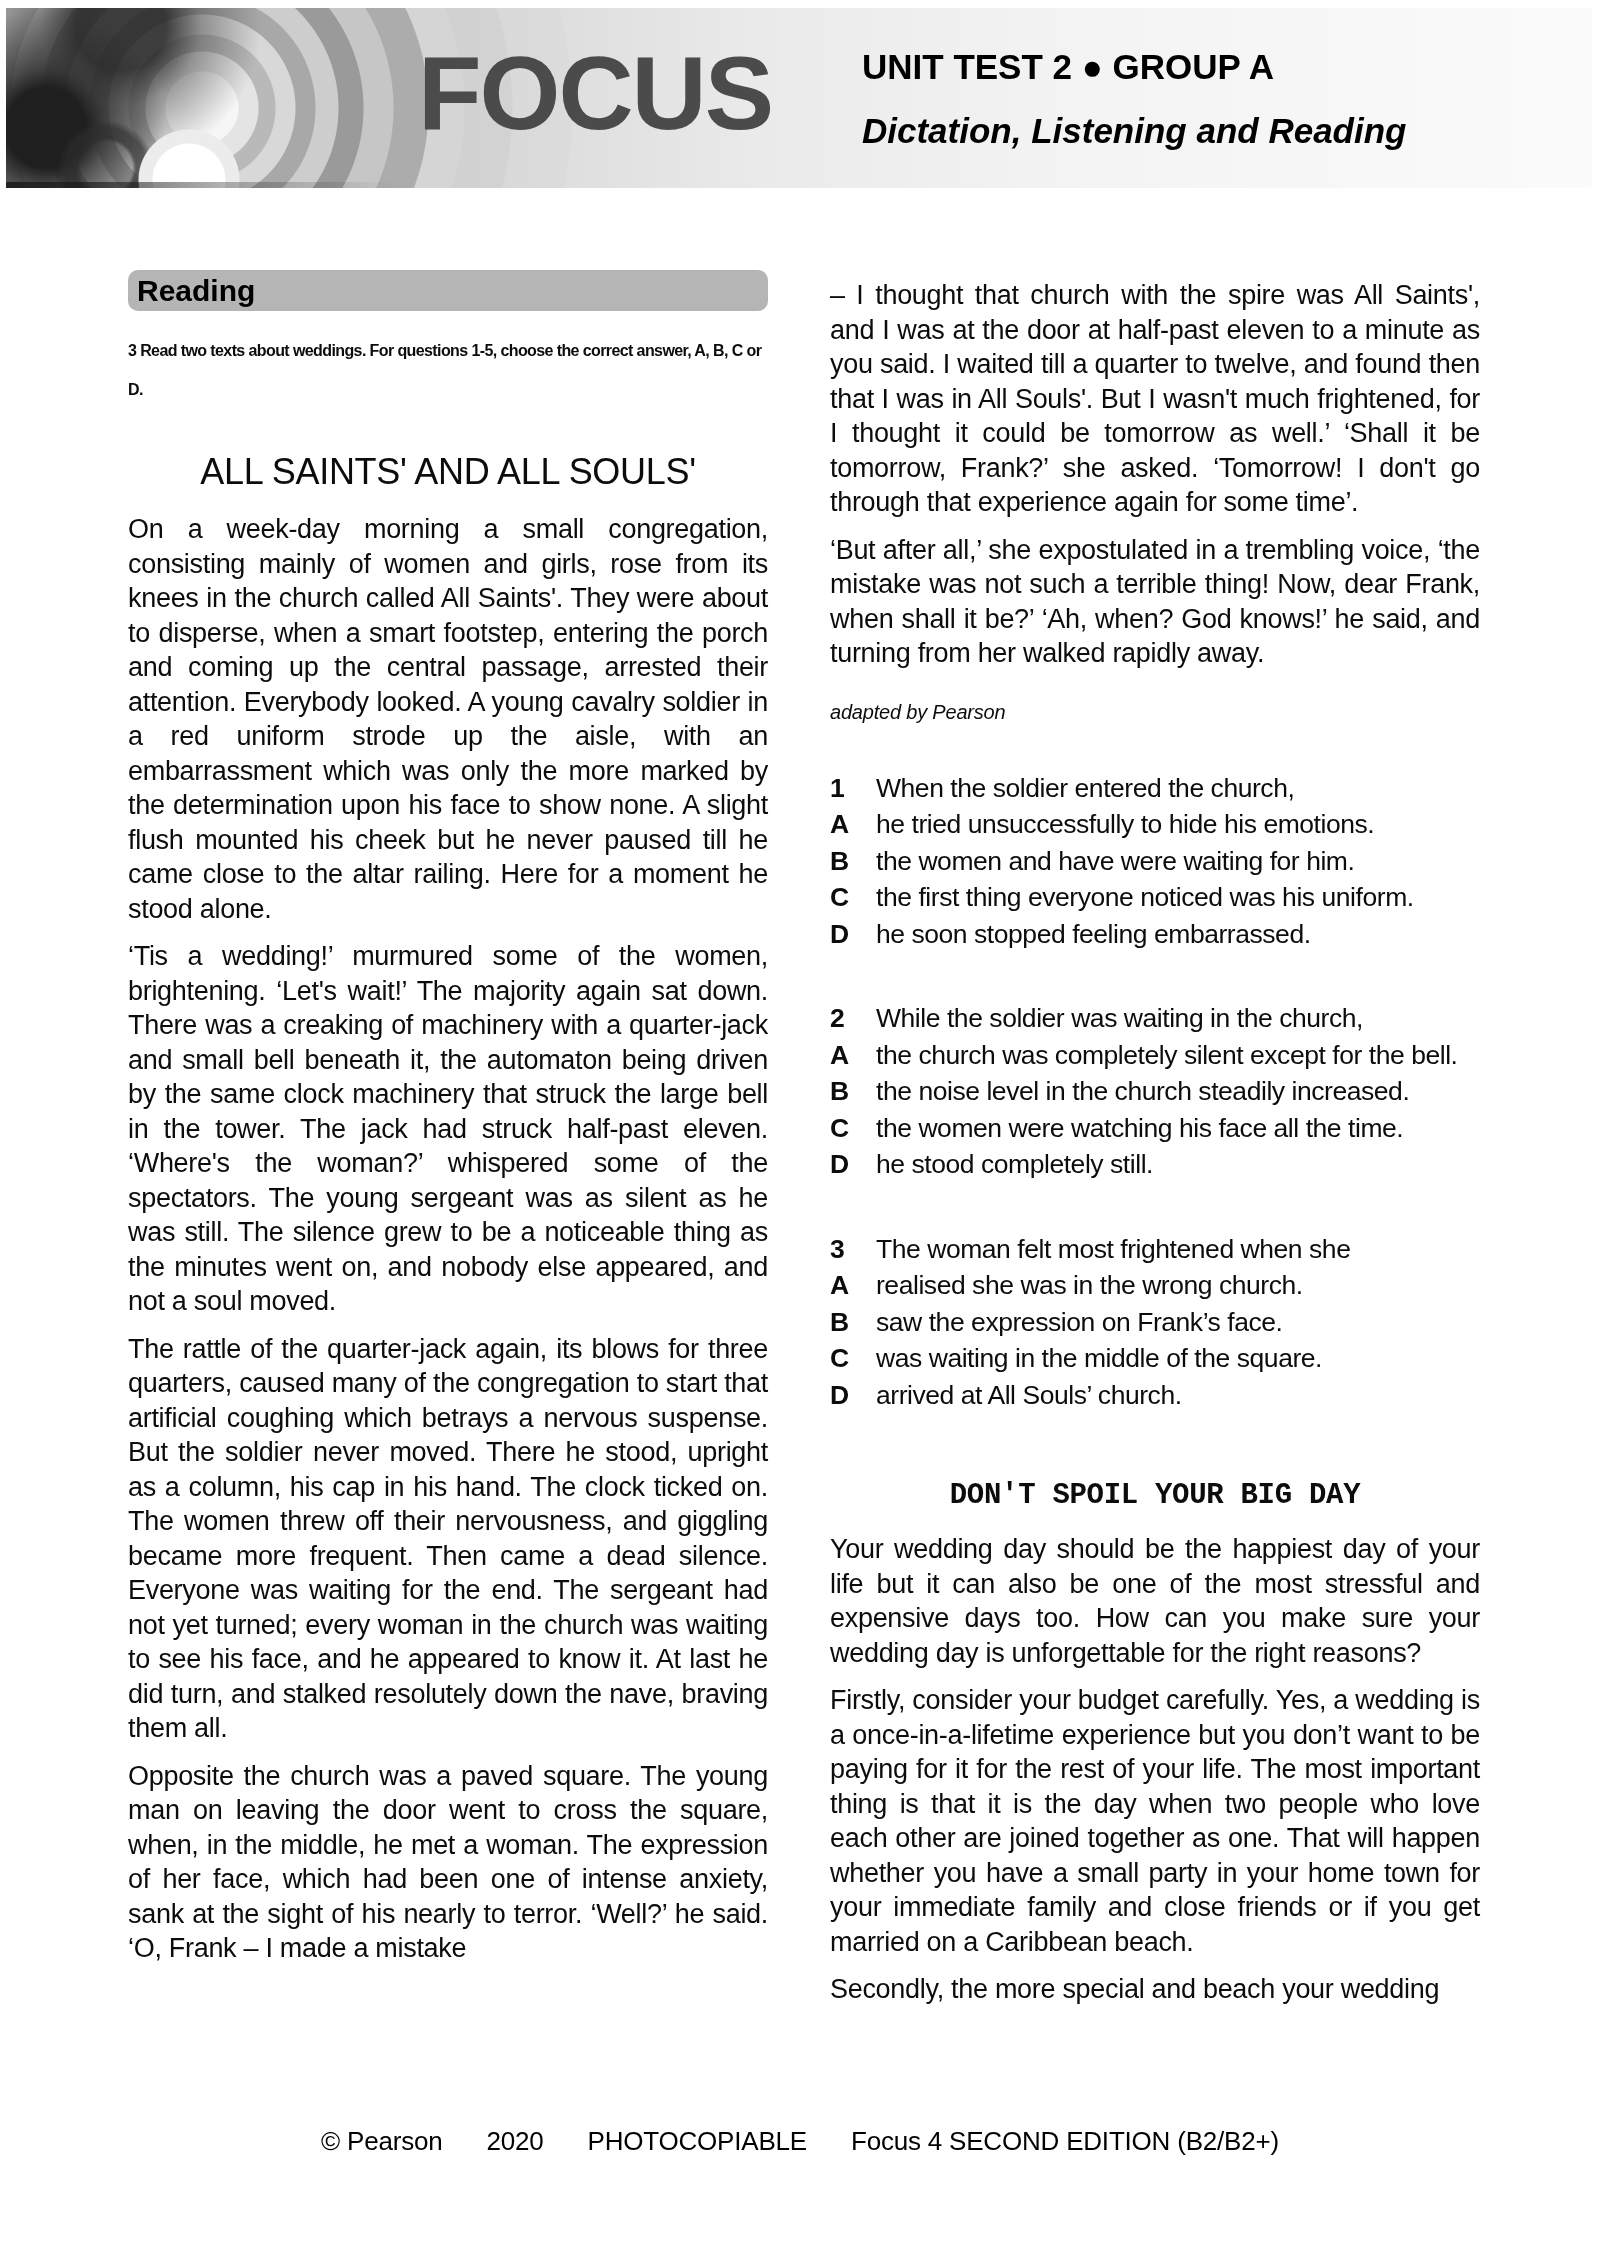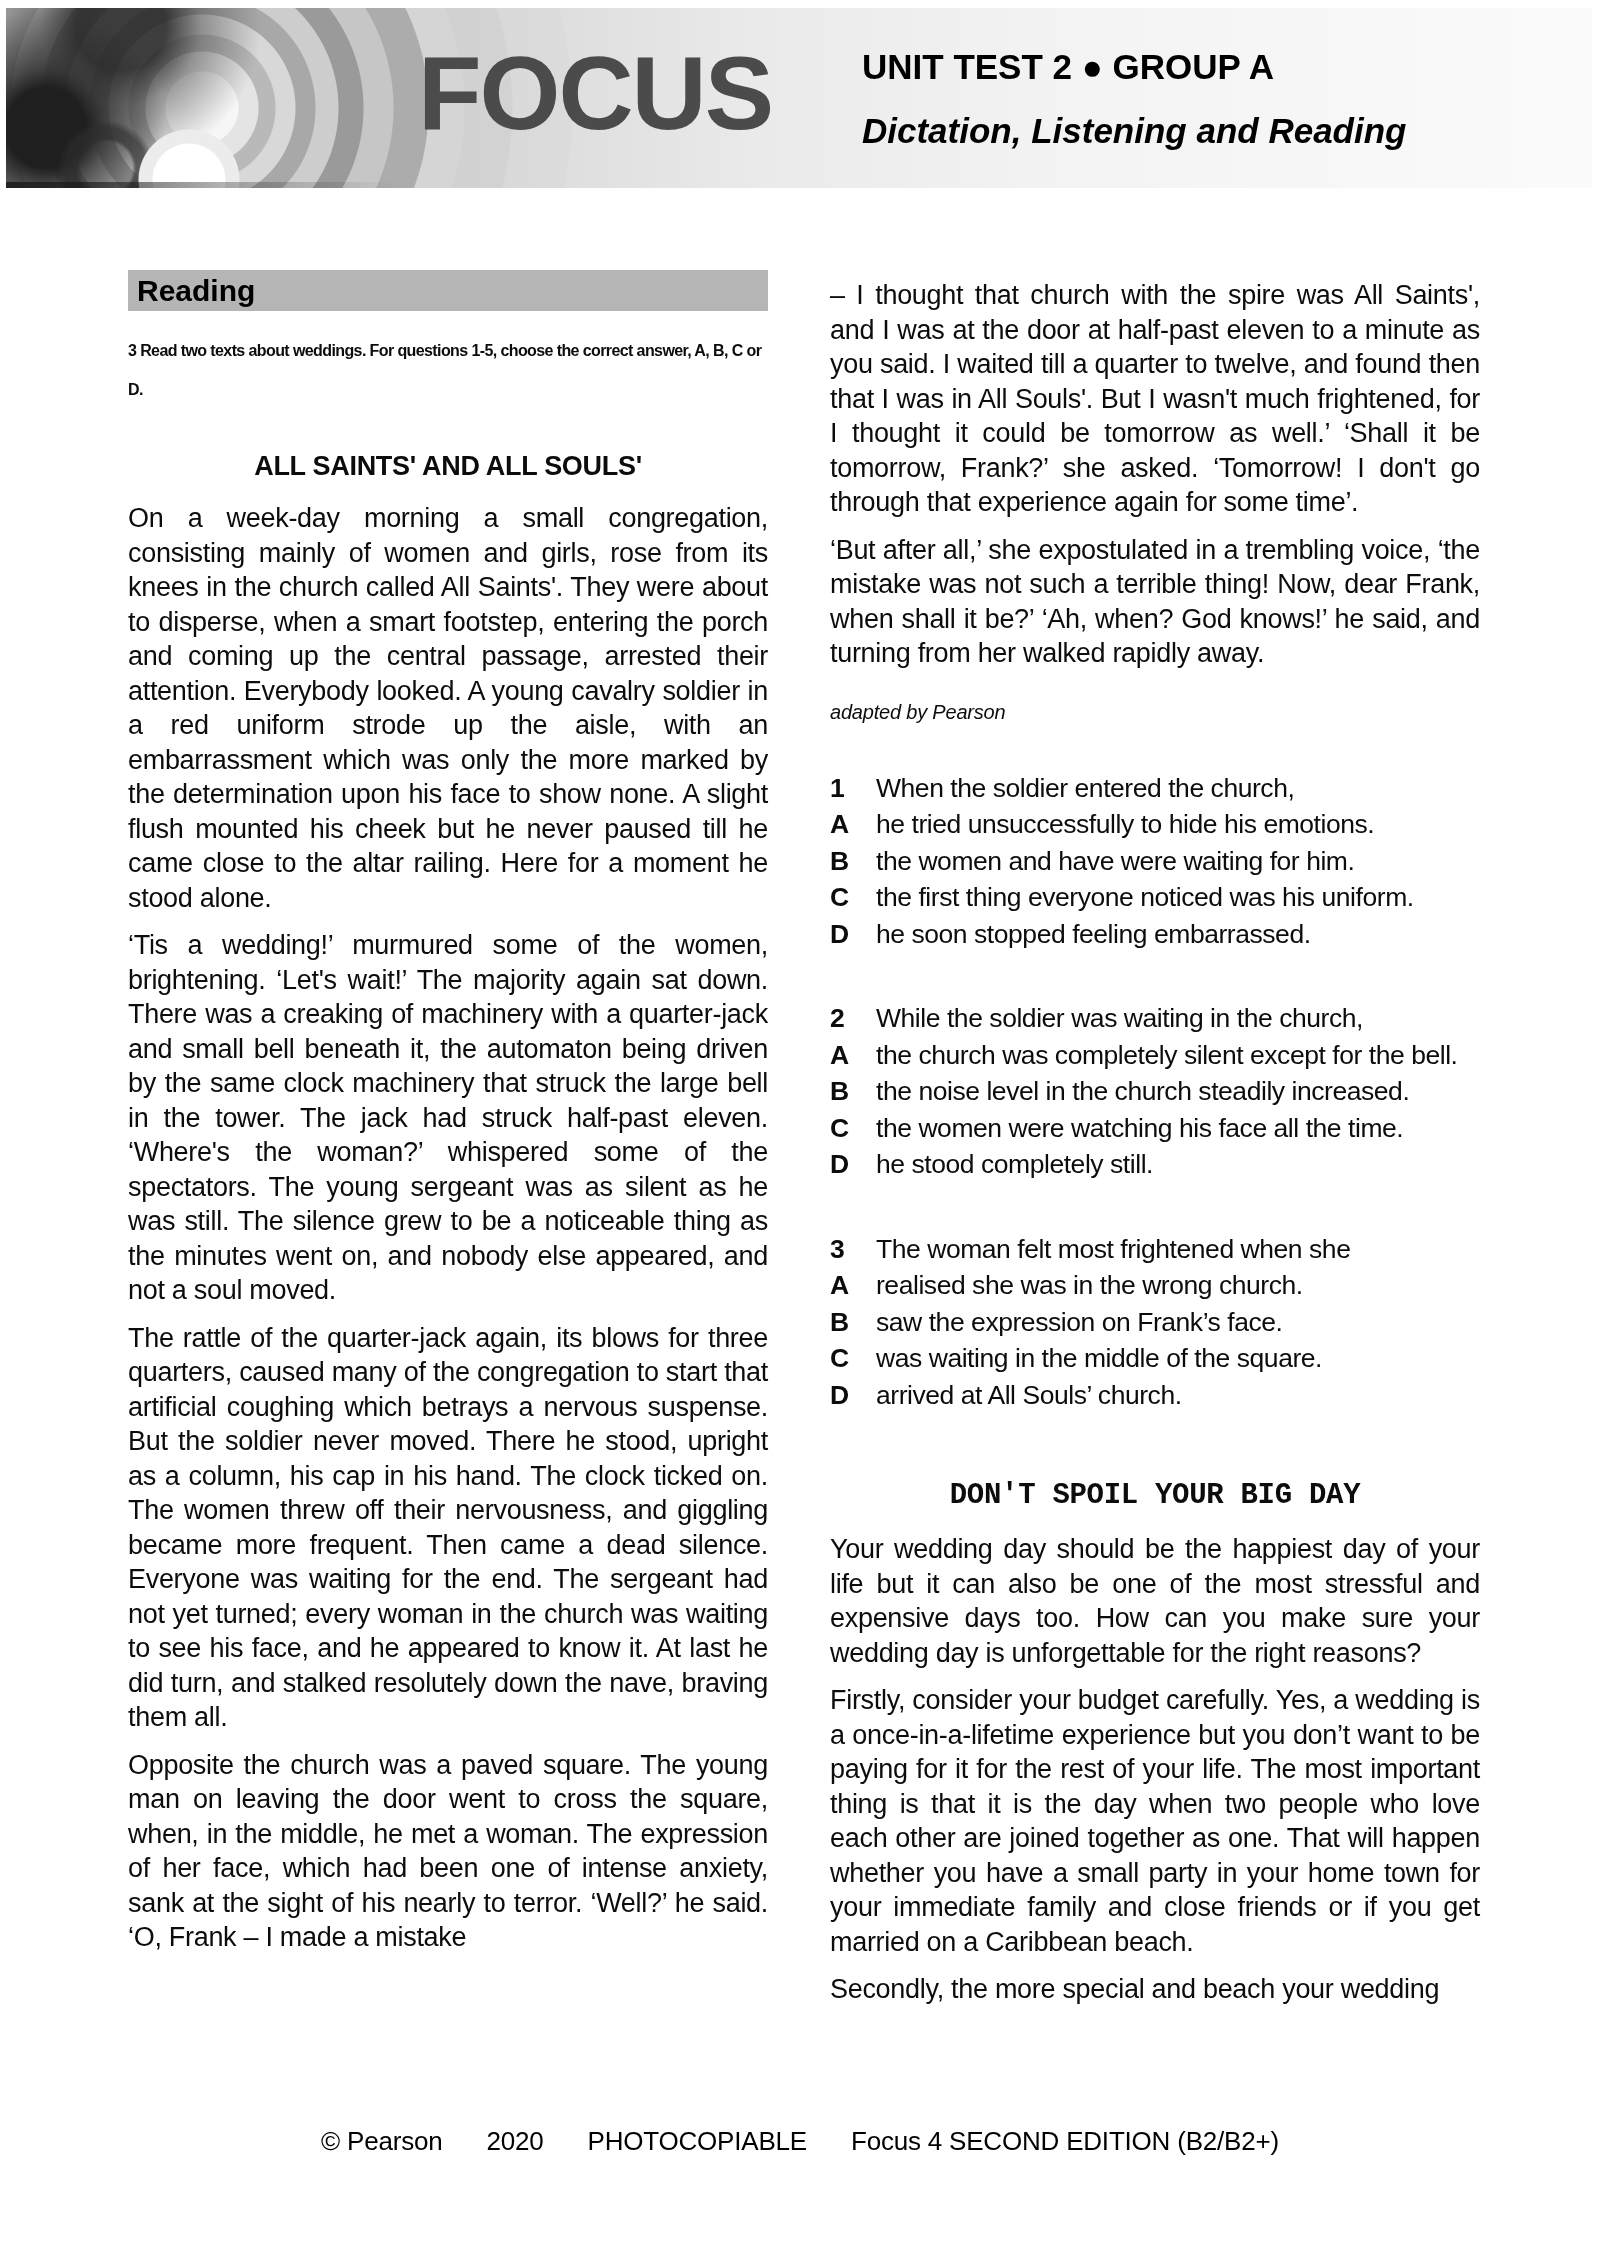--- a/index.html
+++ b/index.html
@@ -33,27 +33,27 @@
   .header-text { position:absolute; left:856px; top:38px; }
   .header-line { font-weight:700; font-size:35px; color:#000; line-height:42px; }
   .header-line + .header-line { margin-top:22px;font-style:italic; }
 
   
   .col-left  { position:absolute; left:128px; top:270px; width:640px; }
   .col-right { position:absolute; left:830px; top:270px; width:650px; }
 
   .reading-bar {
     height:41px; line-height:42px; background:#b5b5b5; color:#000;
-    font-weight:700; font-size:30px; padding-left:9px;
+    font-weight:700; font-size:30px; padding-left:9px;border-radius:10px;
   }
   .instruction {
     margin:20px 0 0 0; font-weight:700; font-size:16px; line-height:39px; letter-spacing:-0.6px;
   }
   .text-title {
-    margin:42px 0 19px 0; text-align:center; font-weight:700; font-size:27px; letter-spacing:-0.3px;
+    margin:42px 0 19px 0; text-align:center; font-weight:400; font-size:36px; letter-spacing:-0.3px;
   }
   .body-para {
     margin:0 0 13px 0; font-size:27px; line-height:34.5px; text-align:justify; letter-spacing:-0.3px;
   }
   .col-right .body-para:first-child { margin-top:8px; }
   .credit { margin:30px 0 0 0; font-style:italic; font-size:20px; letter-spacing:-0.2px; }
 
   .questions { margin-top:46px; }
   .question + .question { margin-top:48px; }
   .qrow { display:flex; font-size:26.5px; line-height:36.5px; letter-spacing:-0.45px; }

